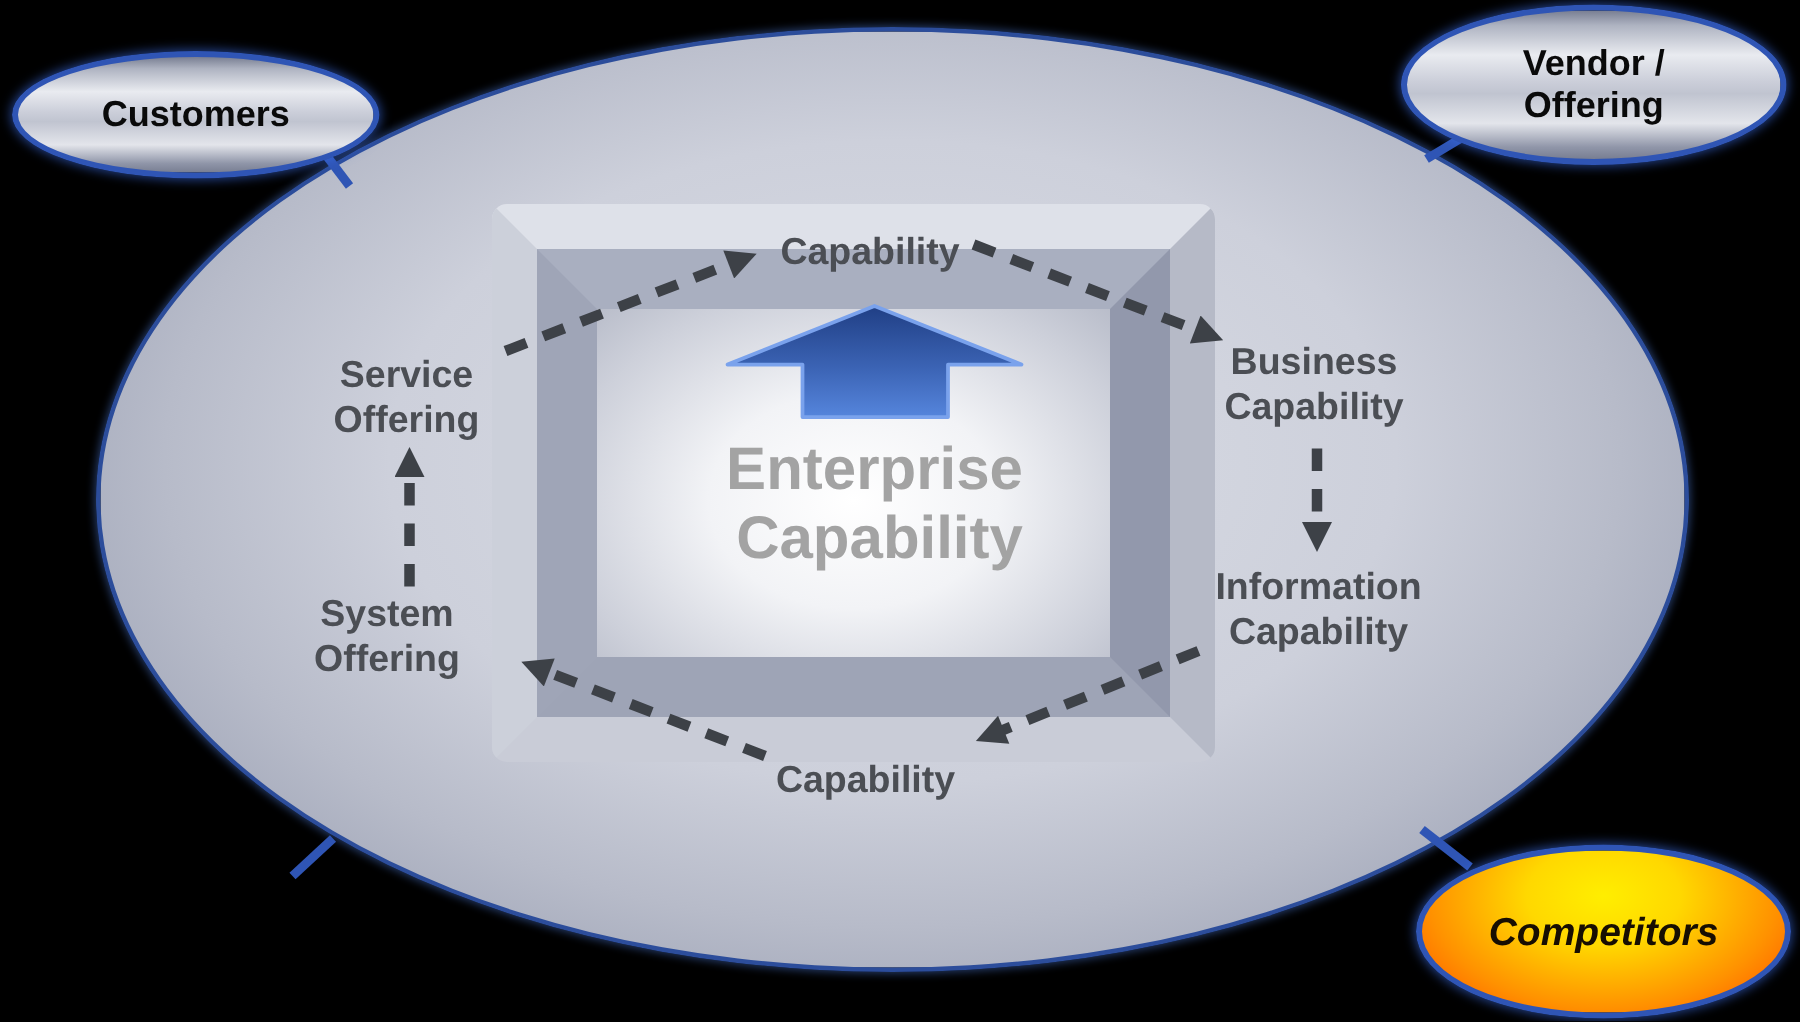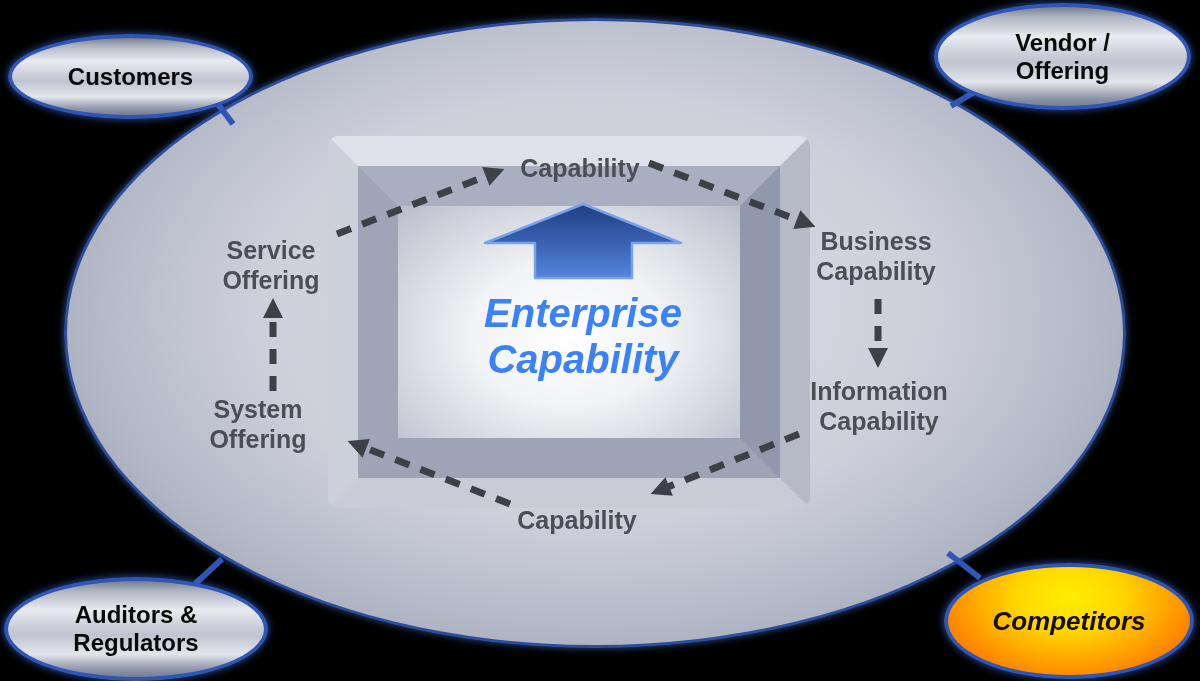--- a/index.html
+++ b/index.html
@@ -32,21 +32,21 @@
   
   #overlay{left:0;top:0;width:1200px;height:681px;pointer-events:none;}
   
   .lbl{
     position:absolute;transform:translate(-50%,-50%);
     text-align:center;font-weight:bold;color:#4b4e54;
     font-size:25px;line-height:30px;white-space:nowrap;
   }
   .lbl span{display:block;}
   #center-label{
-    font-size:40px;line-height:46px;font-style:italic;color:#3b82f6;
+    font-size:40px;line-height:46px;color:#a3a3a3;text-align:right;
   }
   
   .satellite{
     position:absolute;border-radius:50%;box-sizing:border-box;
     border:4px solid #2f55b5;
     background:linear-gradient(180deg,#787e92 0%,#aeb3c1 10%,#e9ebf0 30%,#cbced9 48%,#c0c4d0 56%,#e3e5eb 76%,#9096a9 92%,#787e92 100%);
     box-shadow:0 0 7px 1px rgba(60,110,230,0.6);
     display:flex;align-items:center;justify-content:center;
   }
   .satellite .lbl{position:static;transform:none;color:#0a0a0a;font-size:24px;line-height:28px;}
@@ -133,26 +133,20 @@
     </div>
   </div>
 
   <div class="satellite" style="left:934px;top:3px;width:257px;height:107px;">
     <div class="lbl">
       <span>Vendor /</span>
       <span>Offering</span>
     </div>
   </div>
 
-  <div class="satellite" style="left:4px;top:577px;width:264px;height:104px;">
-    <div class="lbl">
-      <span>Auditors &amp;</span>
-      <span>Regulators</span>
-    </div>
-  </div>
 
   <div class="satellite" id="satellite-competitors" style="left:944px;top:563px;width:250px;height:116px;">
     <div class="lbl">
       <span>Competitors</span>
     </div>
   </div>
 
 </div>
 
 </body></html>

